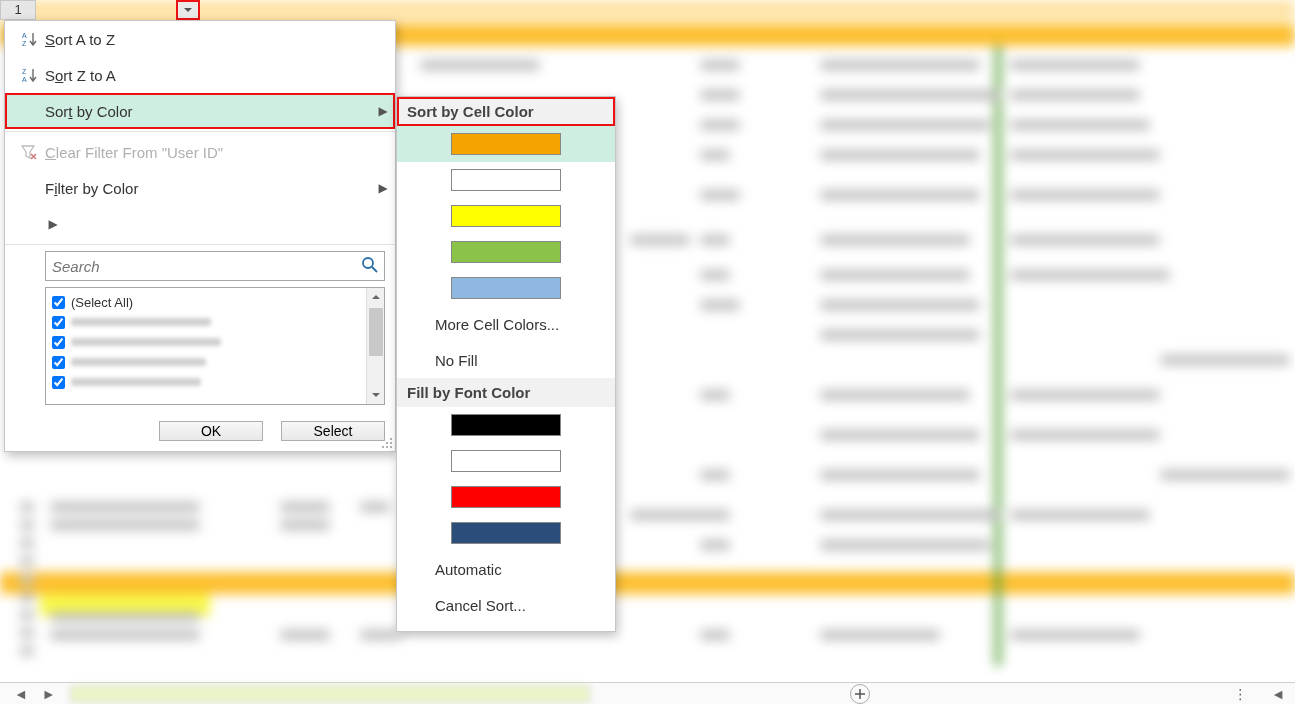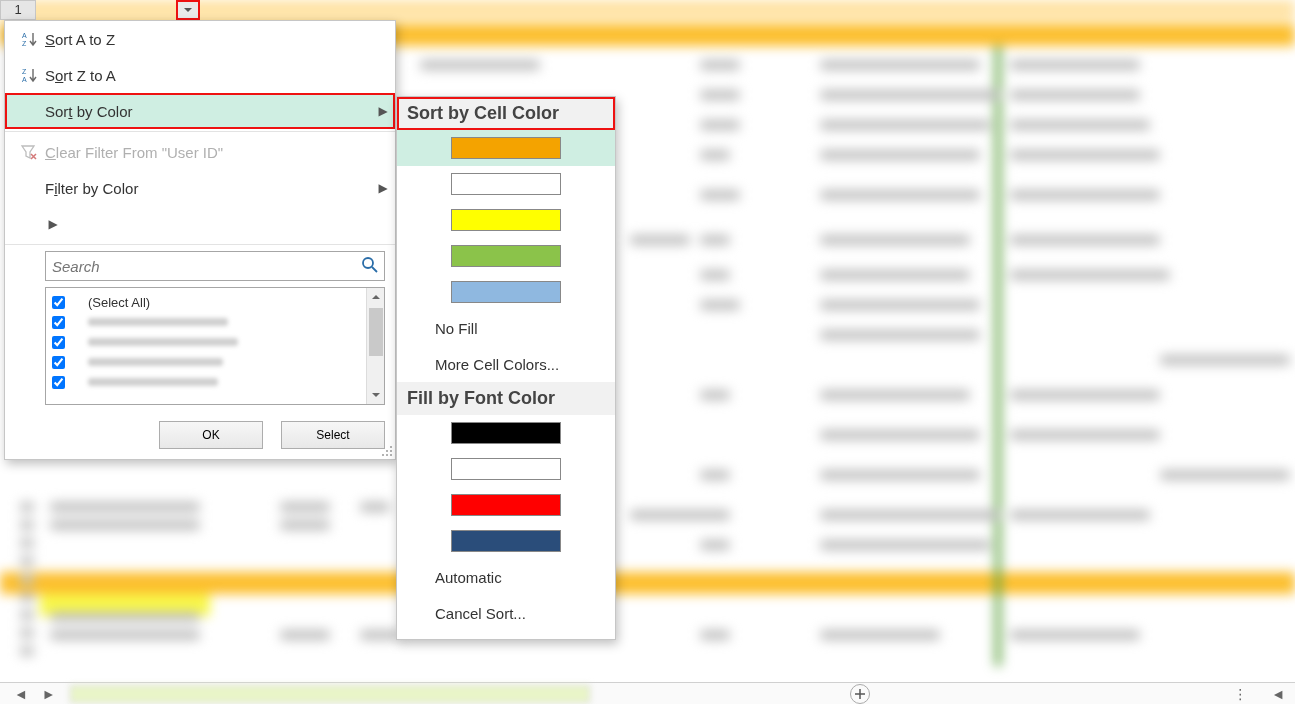--- a/index.html
+++ b/index.html
@@ -125,21 +125,21 @@
       position: relative;
       overflow: hidden;
       background: #fff;
     }
     .filter-menu .listbox .listinner {
       position:absolute; inset:0 18px 0 0;
       overflow:hidden;
       padding: 4px 6px;
     }
     .filter-menu .listbox .row {
-      display:flex; align-items:center; gap:23px;
+      display:flex; align-items:center; gap:6px;
       height:20px; font-size:13px;
     }
     .filter-menu .listbox .row .blurtext {
       display:inline-block; height:8px; background:#cfcfcf; border-radius:3px; filter: blur(2px);
     }
     .filter-menu .listbox .vtrack {
       position:absolute; right:0; top:0; bottom:0; width:18px;
       background:#f0f0f0; border-left:1px solid #dcdcdc;
       display:flex; flex-direction:column; align-items:center;
     }
@@ -147,24 +147,24 @@
       height:18px; width:100%; display:flex; align-items:center; justify-content:center;
     }
     .filter-menu .listbox .vtrack .thumb {
       width:14px; height:48px; background:#c9c9c9; margin-top:2px;
     }
     .filter-menu .buttons {
       display:flex; gap:18px; justify-content:flex-end;
       padding: 6px 10px 0 0;
     }
     .filter-menu .buttons button {
-      width: 104px; height: 28px;
+      width: 104px; height: 20px;
       background: linear-gradient(#f7f7f7,#e8e8e8);
       border: 1px solid #adadad;
-      font-size: 12px;
+      font-size: 14px;
       cursor: pointer;
     }
     .resize-grip {
       position:absolute; right:2px; bottom:2px;
       width:14px; height:14px;
       color:#9a9a9a;
     }
 
     
     .submenu {
@@ -172,21 +172,21 @@
       top: 96px; left: 396px;
       width: 220px;
       background: #fff;
       border: 1px solid #c6c6c6;
       box-shadow: 2px 4px 10px rgba(0,0,0,0.25);
       z-index: 11;
       padding-bottom: 8px;
     }
     .submenu .section-title {
       font-weight: 600;
-      font-size: 18px;
+      font-size: 15px;
       padding: 6px 10px;
       background: #f1f1f1;
       color: #444;
     }
     .submenu .section-title.red-ol {
       outline: 2px solid #e11;
       outline-offset: -2px;
     }
     .submenu .swatch-row {
       display:flex; justify-content:center;
@@ -462,22 +462,22 @@
     </div>
   <div class="swatch-row">
       <div class="swatch" style="background:#ffff00"></div>
     </div>
   <div class="swatch-row">
       <div class="swatch" style="background:#8bc34a"></div>
     </div>
   <div class="swatch-row">
       <div class="swatch" style="background:#8fb8e0"></div>
     </div>
+  <div class="text-row">More Cell Colors...</div>
   <div class="text-row">No Fill</div>
-  <div class="text-row">More Cell Colors...</div>
 
   <div class="section-title">Fill by Font Color</div>
   <div class="swatch-row">
       <div class="swatch" style="background:#000000"></div>
     </div>
   <div class="swatch-row">
       <div class="swatch" style="background:#ffffff"></div>
     </div>
   <div class="swatch-row">
       <div class="swatch" style="background:#ff0000"></div>

